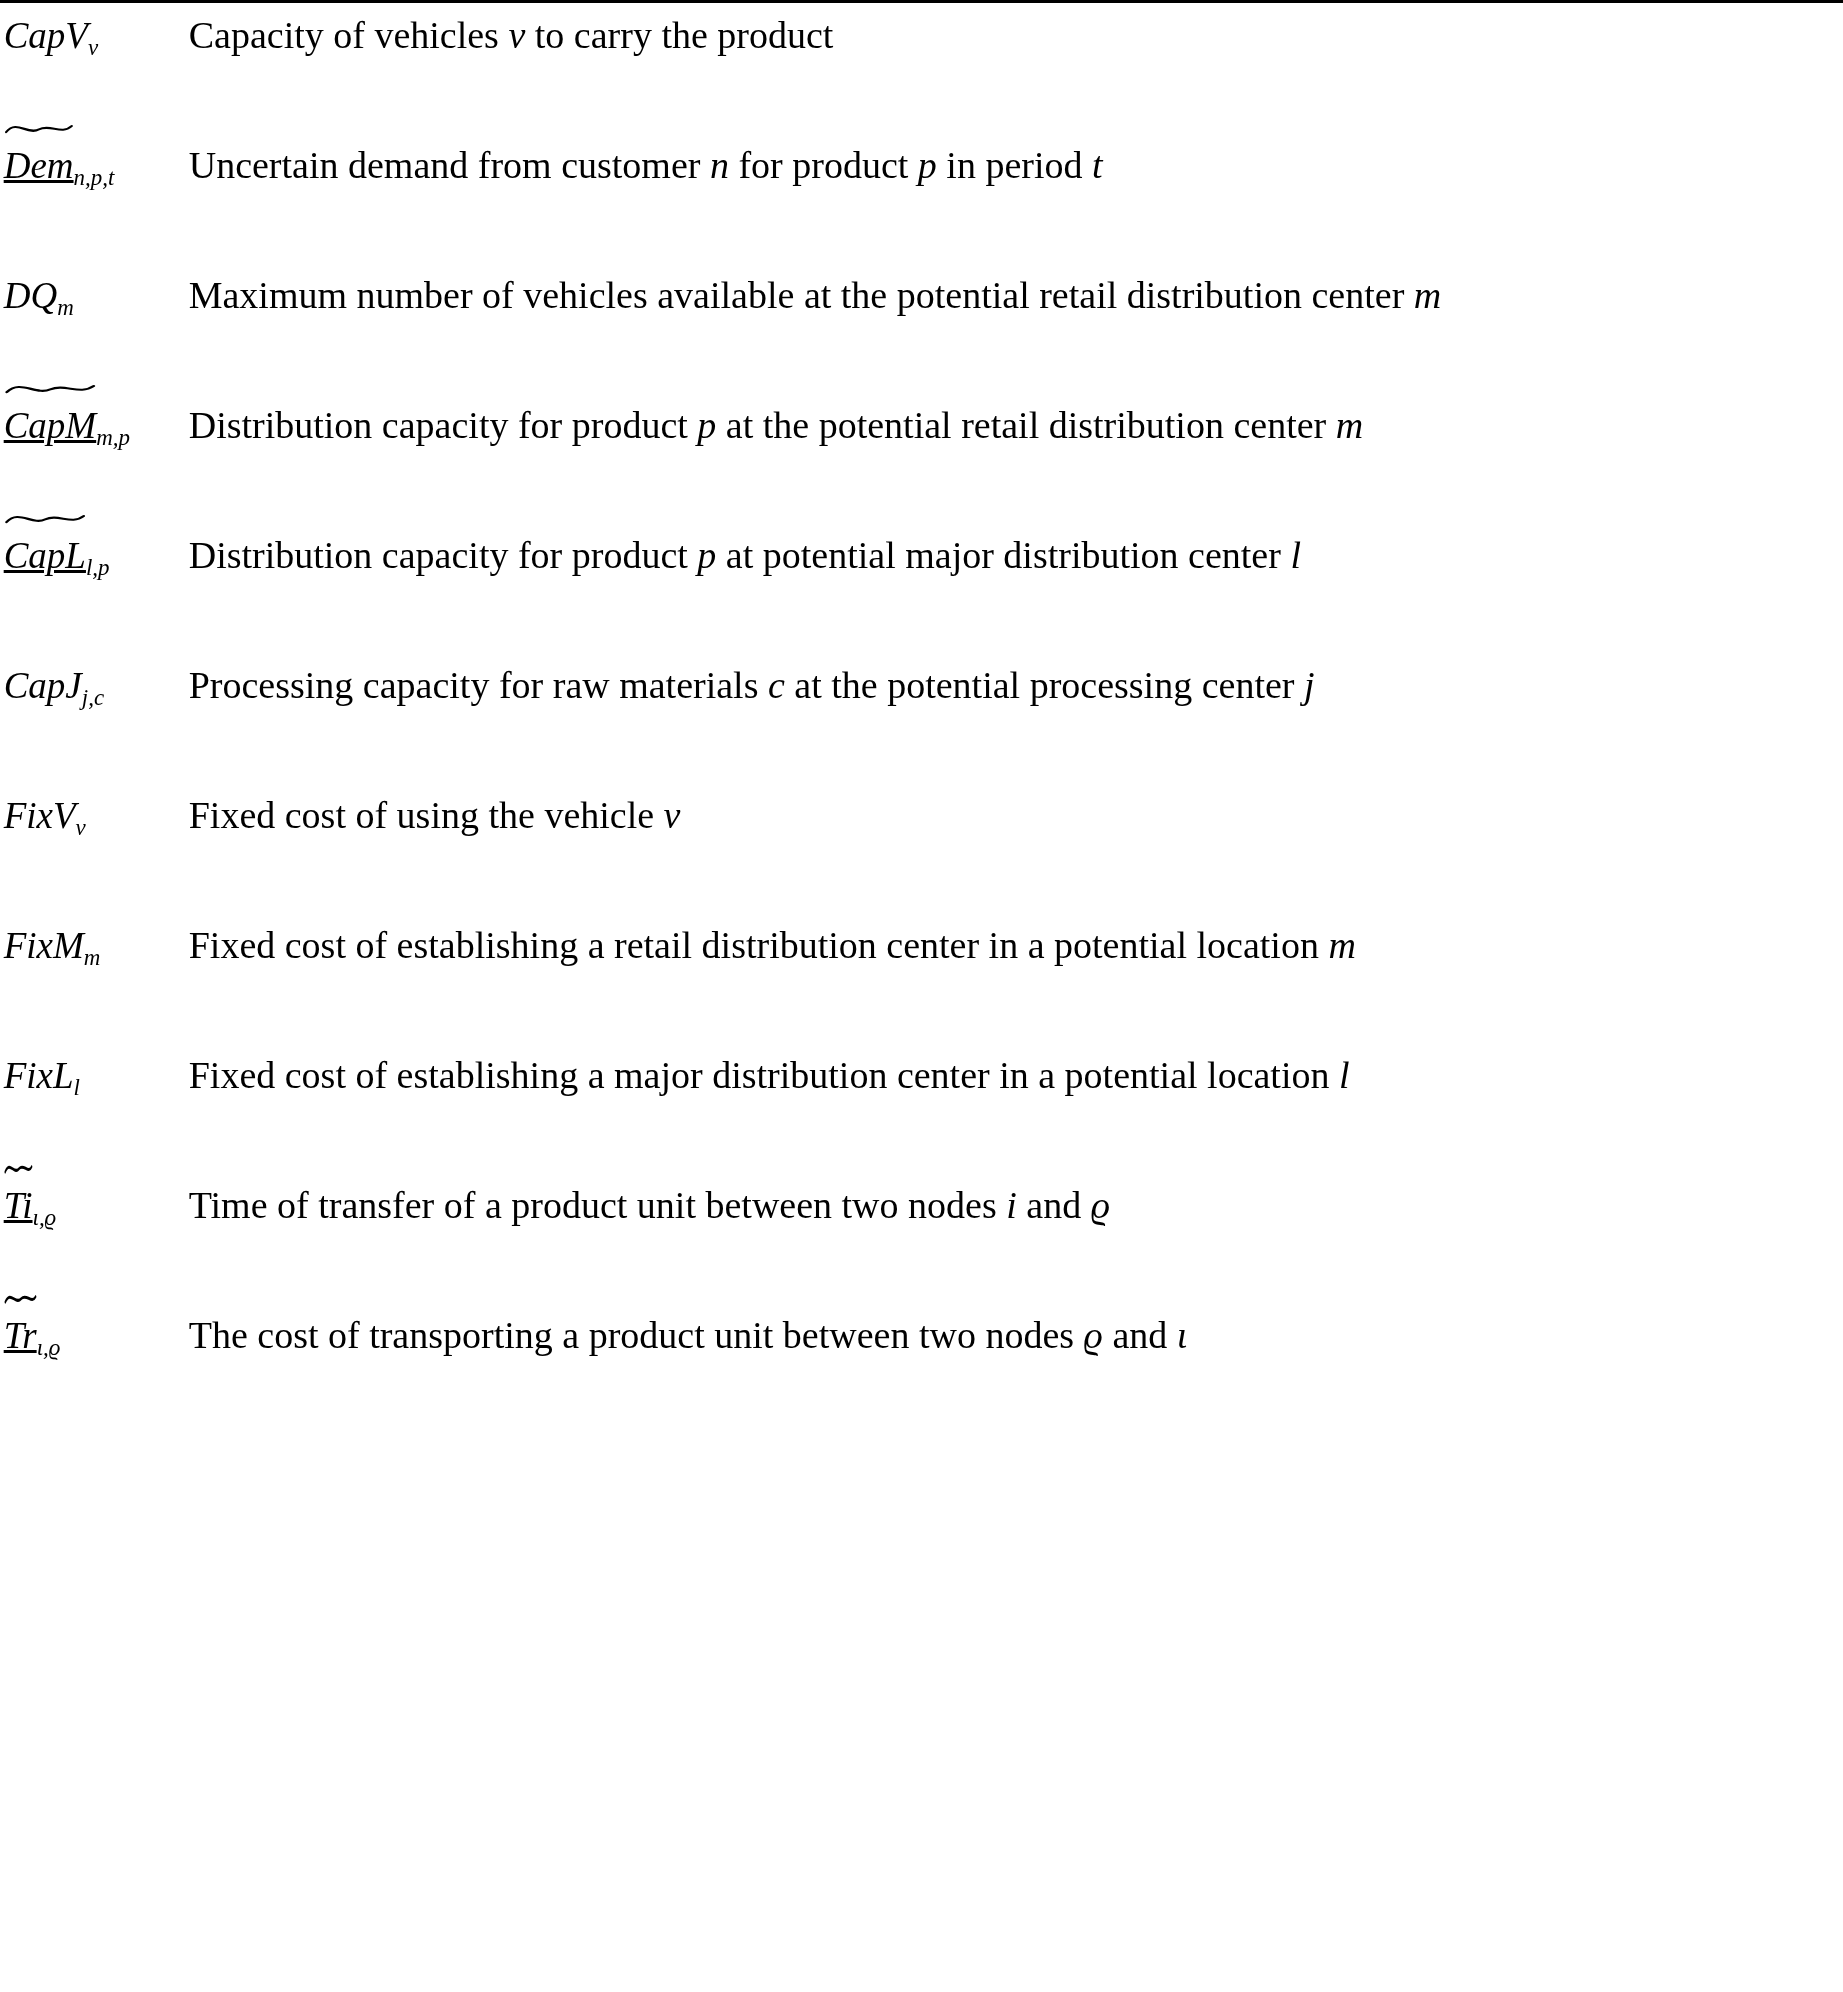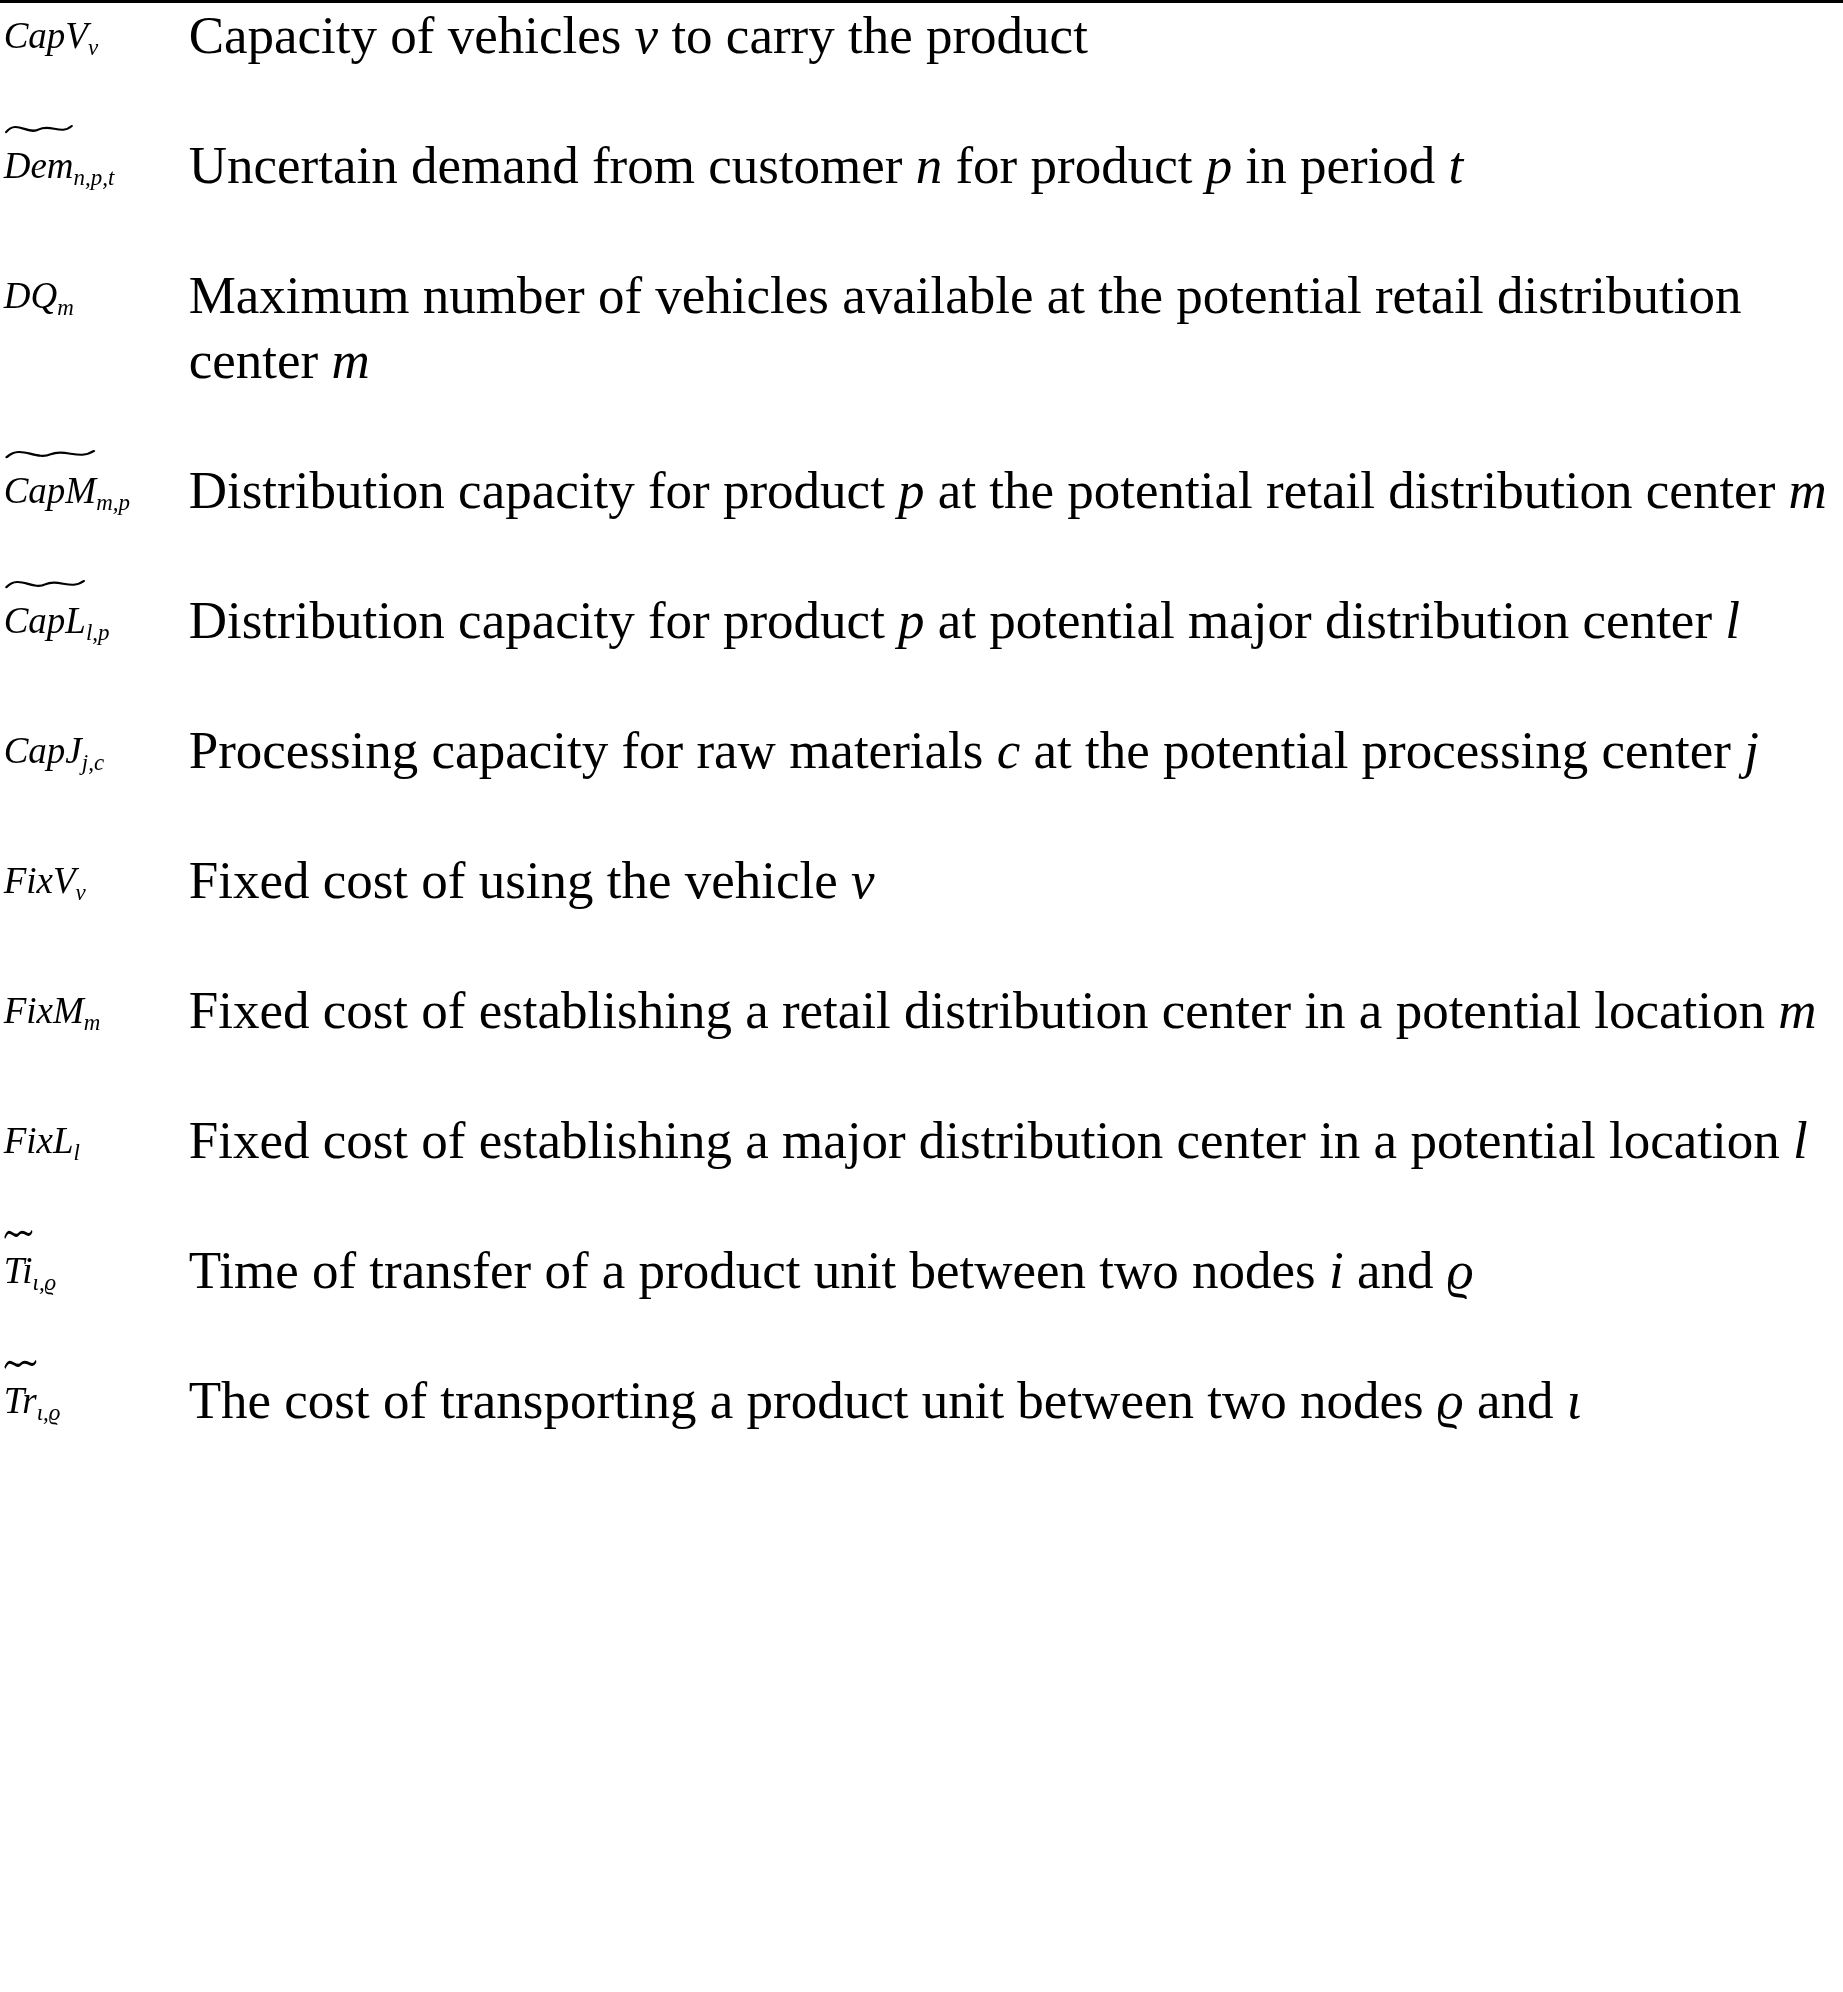--- a/index.html
+++ b/index.html
@@ -64,39 +64,40 @@
     font-size: 0.62em;
     font-style: italic;
     vertical-align: -0.30em;
     line-height: 0;
   }
 
   
   .tilde-wrap {
     position: relative;
     display: inline-block;
+    text-decoration: underline;
   }
   .tilde-wrap > .tilde-mark {
     position: absolute;
     left: 0;
     right: 0;
     top: -0.30em;
     height: 0.40em;
     pointer-events: none;
   }
   .tilde-wrap > .tilde-mark svg {
     display: block;
     width: 100%;
     height: 100%;
     overflow: visible;
   }
 
   .desc {
     font-family: "Liberation Serif", "DejaVu Serif", serif;
-    font-size: 53px;
+    font-size: 38px;
     line-height: 65px;
     text-align: justify;
     text-justify: inter-word;
     hyphens: none;
     margin: 0;
     padding: 0;
   }
 
   .desc .v {
     font-style: italic;

